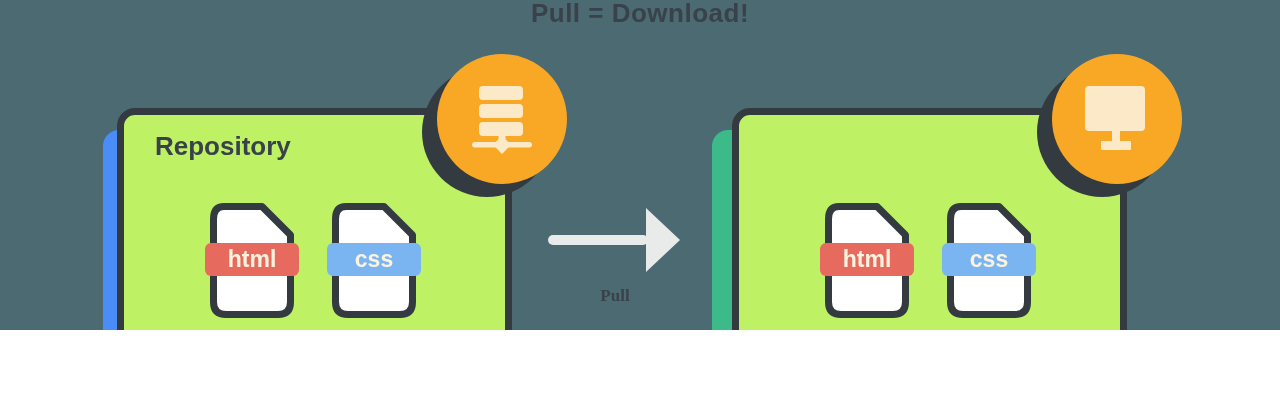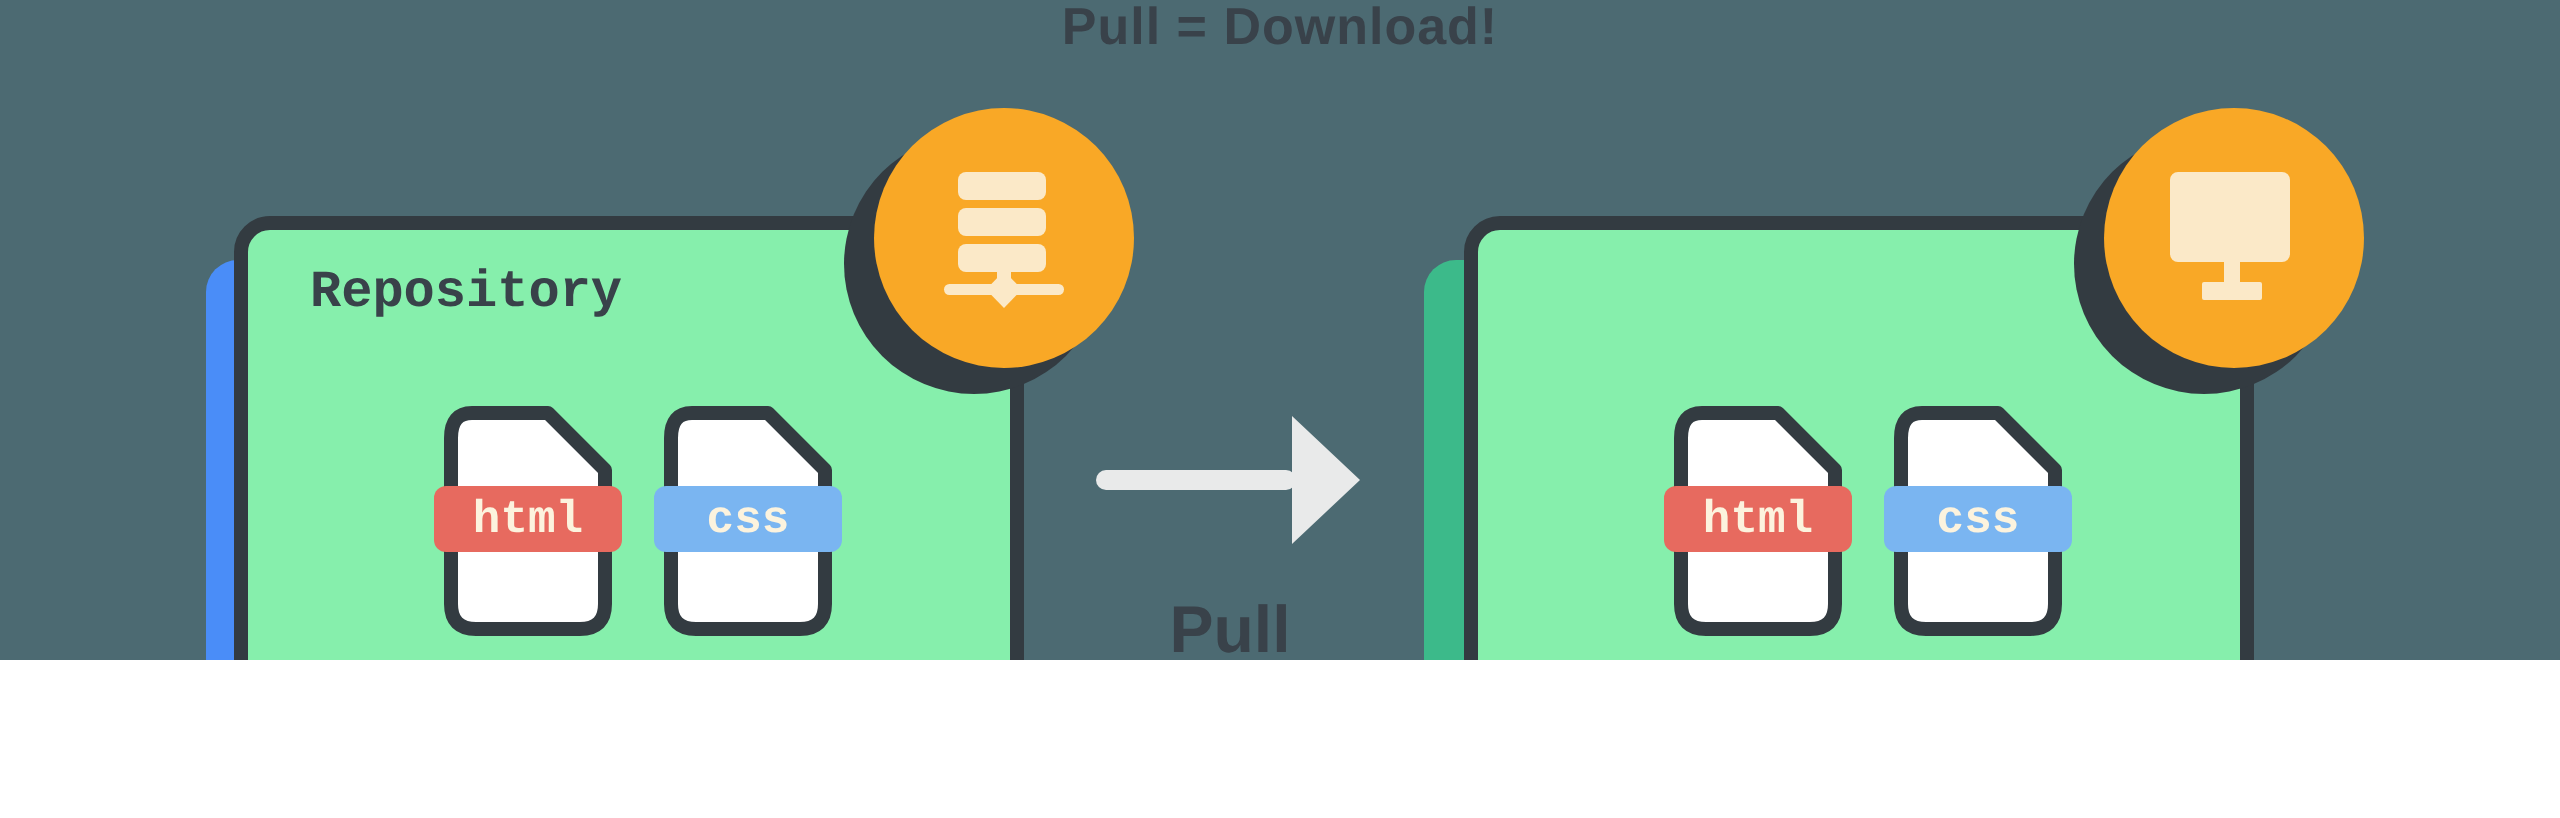--- a/index.html
+++ b/index.html
@@ -27,42 +27,41 @@
     border-radius: 16px;
   }
   .back-card.blue  { left: 103px; top: 130px; width: 390px; height: 274px; background: var(--blue-shadow); }
   .back-card.green { left: 712px; top: 130px; width: 392px; height: 274px; background: var(--green-shadow); }
   .card {
     position: absolute;
     top: 108px;
     width: 395px;
     height: 275px;
     box-sizing: border-box;
-    background: #86efac;
+    background: #bef264;
     border: 7px solid var(--outline-dark, #333b41);
     border-radius: 18px;
-    font-family: Liberation Mono, monospace;
   }
   .card.left  { left: 117px; }
   .card.right { left: 732px; }
   .card-label {
     position: absolute;
     left: 31px;
     top: 16px;
     font-size: 26px;
     font-weight: 700;
     color: var(--ink, #39424a);
   }
   .file {
     position: absolute;
     width: 84px;
     height: 115px;
     top: 88px;
   }
-  .file.f-html { left: 98px; }
+  .file.f-html { left: 86px; }
   .file.f-css  { left: 208px; }
   .file svg { position: absolute; left: 0; top: 0; }
   .file-outline {
     fill: #ffffff;
     stroke: var(--outline-dark, #333b41);
     stroke-width: 7;
     stroke-linejoin: round;
   }
   .banner {
     position: absolute;
@@ -105,26 +104,27 @@
     position: absolute;
     left: 545px;
     top: 204px;
     width: 140px;
     height: 70px;
   }
   .arrow-fill { fill: var(--arrow-gray, #e9eaea); }
   .pull-label {
     position: absolute;
     left: 545px;
-    top: 296px;
+    top: 286px;
     width: 140px;
     text-align: center;
-    font-size: 33px;
+    font-size: 17px;
     font-weight: 700;
     color: var(--ink, #39424a);
+    font-family: Liberation Serif, serif;
   }
 </style>
 </head>
 <body>
 
 <div class="stage">
 
   <div class="main-title">Pull = Download!</div>
 
   <div class="back-card blue"></div>

